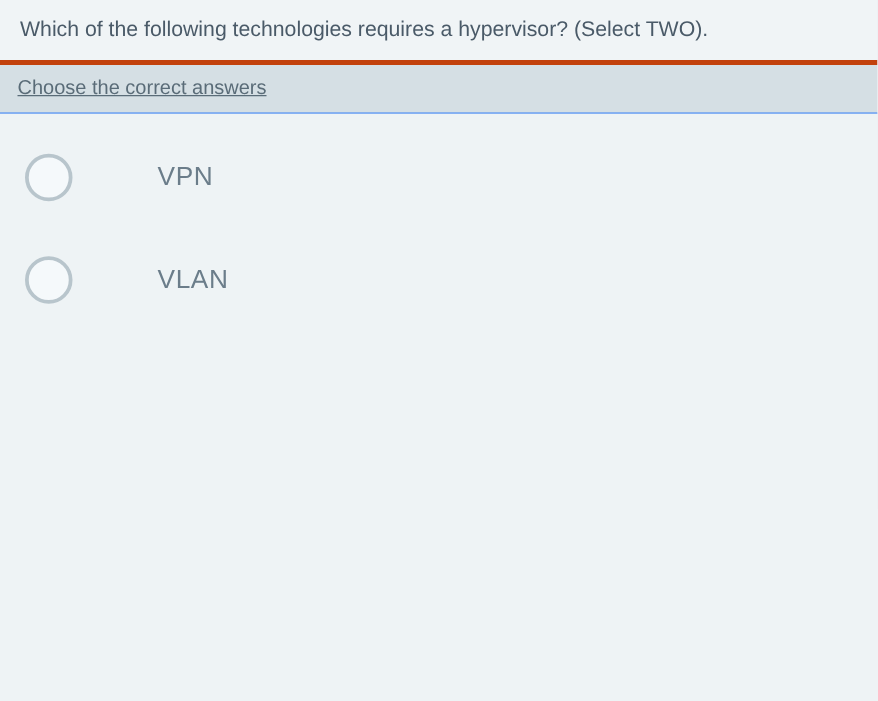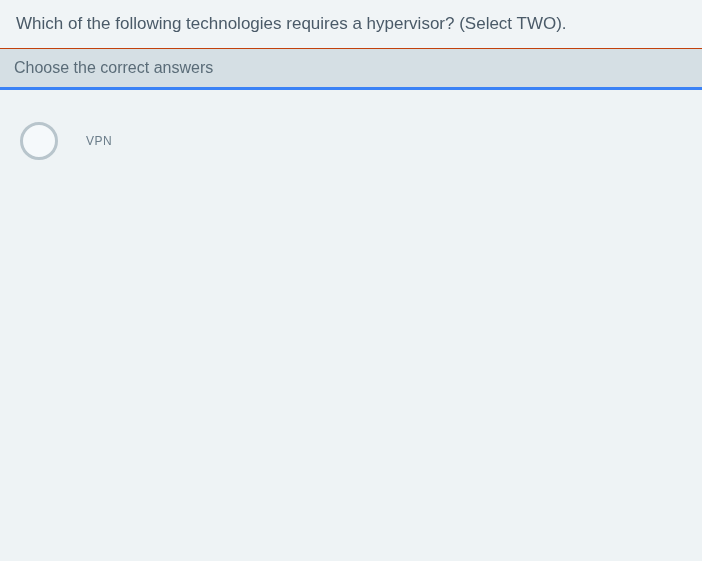--- a/index.html
+++ b/index.html
@@ -15,31 +15,32 @@
       overflow: hidden;
     }
     .container {
       width: 100%;
       height: 100%;
       background: #eef3f5;
     }
     .question-bar {
       background: #f0f4f6;
       padding: 14px 16px;
-      border-bottom: 1px solid #c2410c;
+      border-bottom: 4px solid #c2410c;
       color: #4a5a68;
       font-size: 17px;
     }
     .instruction-bar {
       background: #d5dfe4;
       padding: 10px 14px;
       color: #5a6c78;
       font-size: 16px;
       font-weight: 500;
-      border-bottom: 3px solid #3b82f6;
+      border-bottom: 1px solid #3b82f6;
+      text-decoration: underline;
     }
     .options {
       padding: 10px 0;
       background: #eef3f5;
     }
     .option-row {
       display: flex;
       align-items: center;
       padding: 22px 20px;
       cursor: pointer;
@@ -48,29 +49,34 @@
       width: 38px;
       height: 38px;
       border-radius: 50%;
       border: 3px solid #b8c5cc;
       background: #f5f9fb;
       flex-shrink: 0;
       margin-right: 28px;
     }
     .option-label {
       color: #6b7d8a;
-      font-size: 12px;
+      font-size: 21px;
       letter-spacing: 0.5px;
+      margin-left: 40px;
     }
   </style>
 </head>
 <body>
 
 <div class="container">
   <div class="question-bar">Which of the following technologies requires a hypervisor? (Select TWO).</div>
   <div class="instruction-bar">Choose the correct answers</div>
   <div class="options">
     <div class="option-row">
       <div class="radio-circle"></div>
       <span class="option-label">VPN</span>
     </div>
+    <div class="option-row">
+      <div class="radio-circle"></div>
+      <span class="option-label">VLAN</span>
+    </div>
   </div>
 </div>
 
 </body></html>

